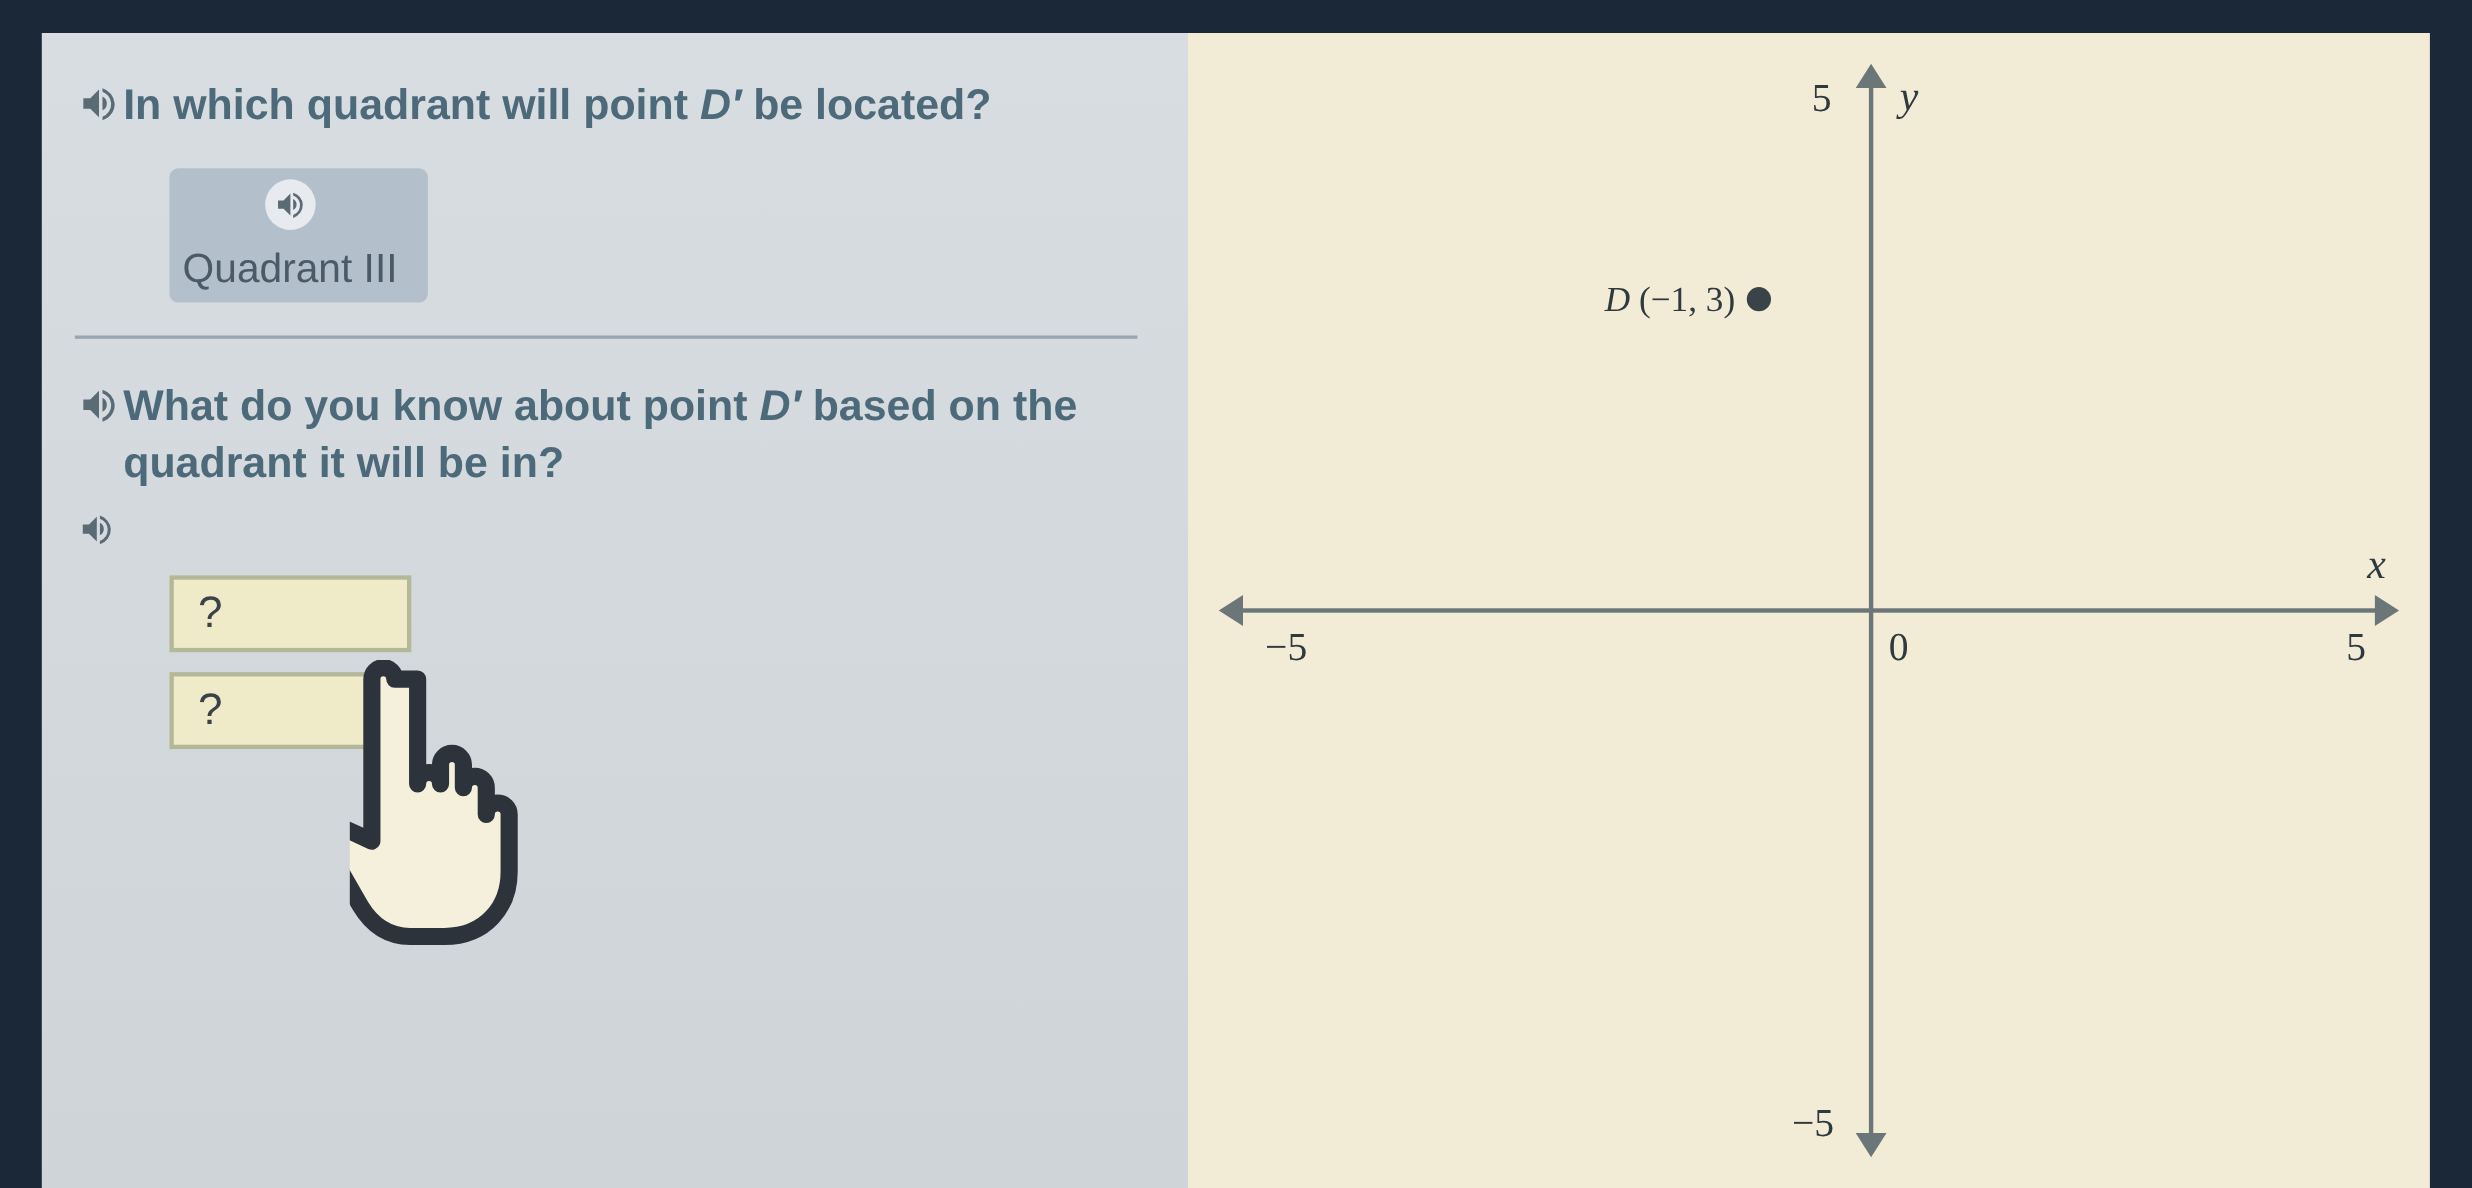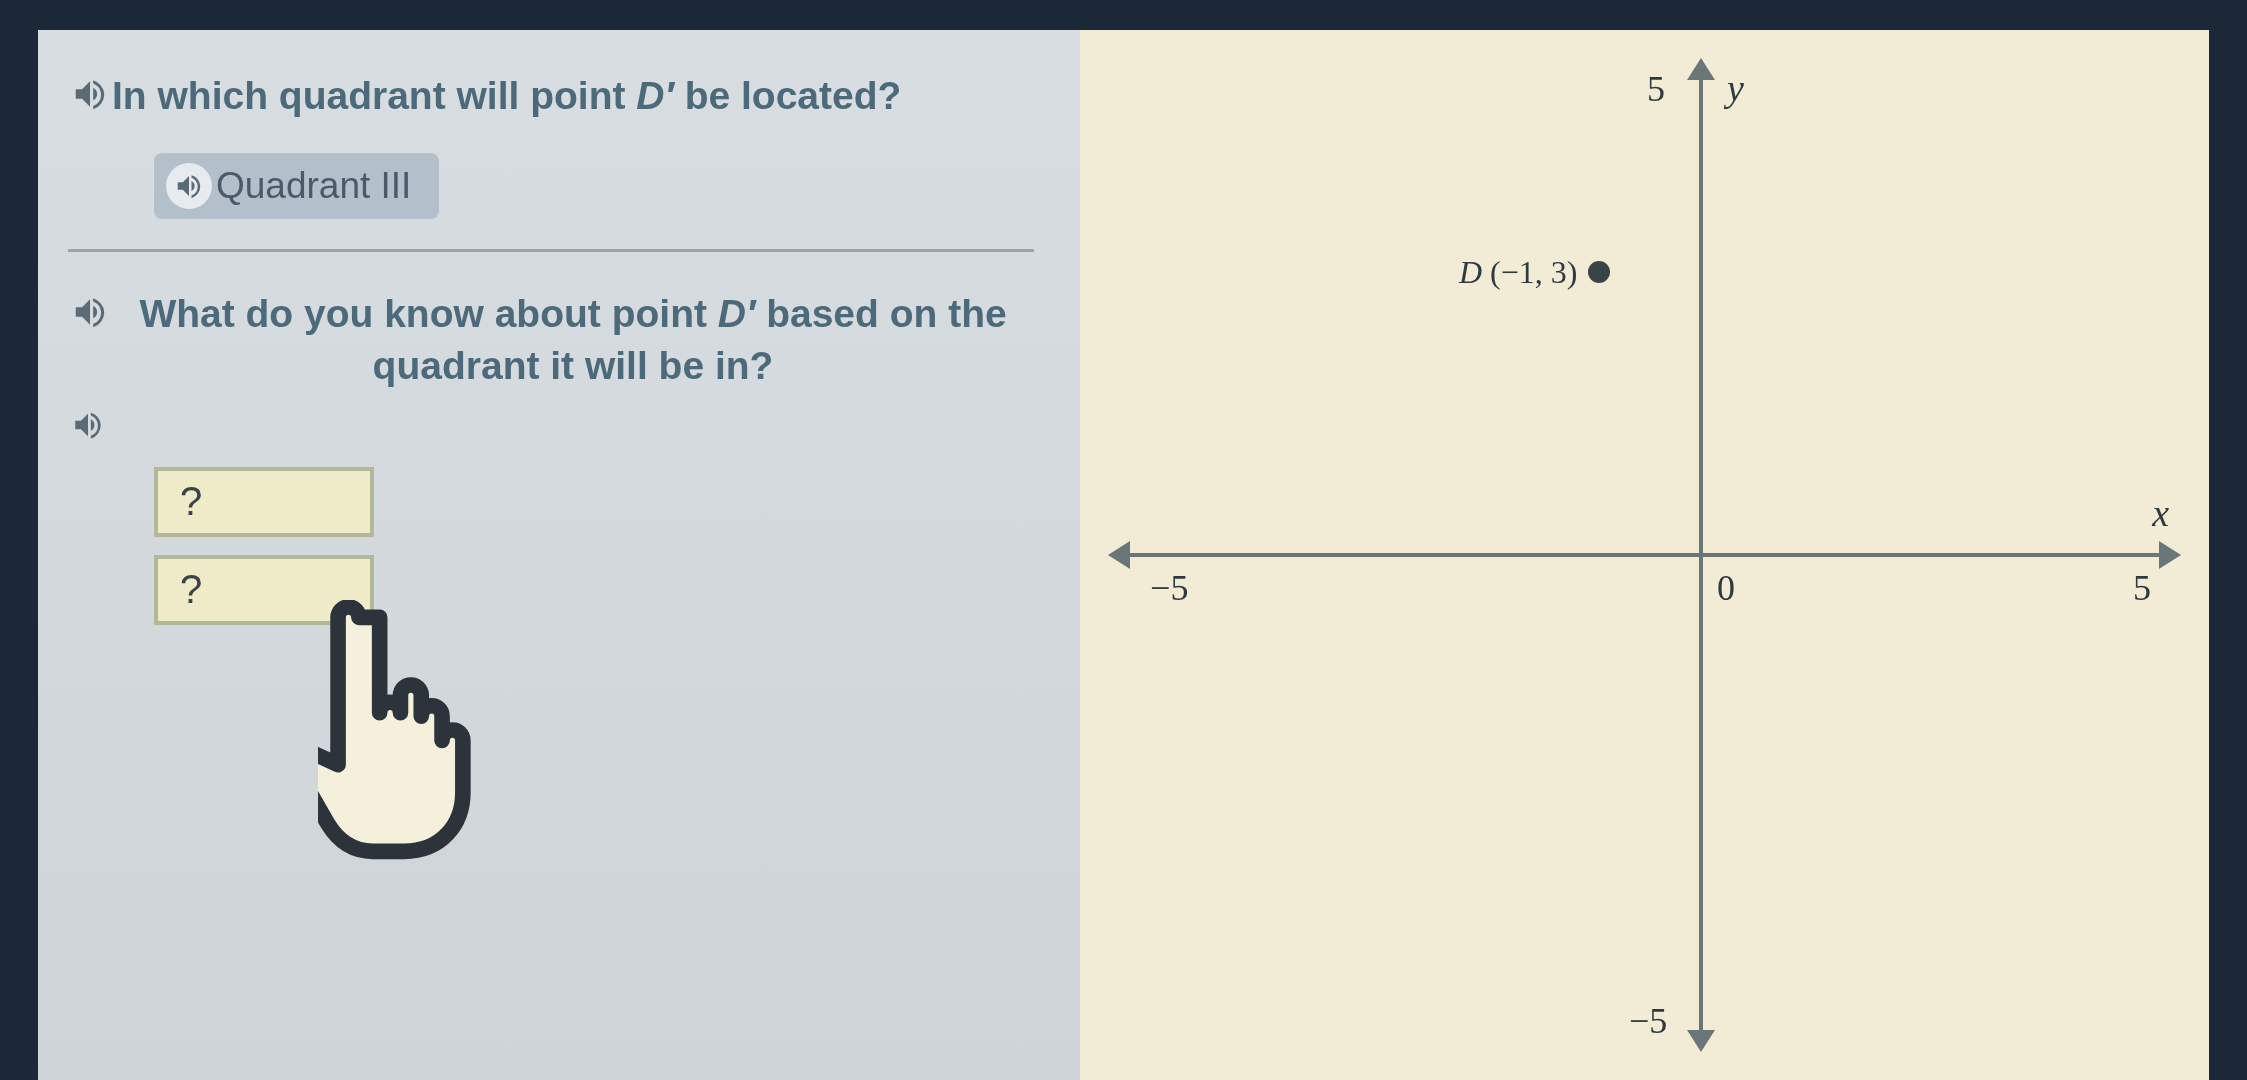--- a/index.html
+++ b/index.html
@@ -59,25 +59,26 @@
   .sub-text {
     font-size: 38px;
     font-weight: 400;
     color: #5a6f7b;
     line-height: 1.35;
   }
 
   .answer-chip {
     display: inline-flex;
     align-items: center;
-    gap: 4px;
+    gap: 14px;
     background: #b4bfcc;
     border-radius: 8px;
     padding: 10px 28px 10px 12px;
     margin: 22px 0 30px 86px;
+    flex-direction: column;
   }
   .answer-chip .speaker-pill {
     background: #e7eaee;
     border-radius: 50%;
     width: 46px;
     height: 46px;
     display: flex;
     align-items: center;
     justify-content: center;
   }
@@ -87,21 +88,21 @@
     color: #4a5a66;
     font-weight: 500;
   }
 
   .divider {
     height: 3px;
     background: #9aa6af;
     margin: 0 0 36px 0;
   }
 
-  .block2 { margin-top: 0; text-align: center; }
+  .block2 { margin-top: 0; }
 
   .dropdown {
     width: 220px;
     height: 70px;
     background: #efeac8;
     border: 4px solid #b4b89a;
     display: flex;
     align-items: center;
     padding: 0 22px;
     font-size: 40px;

